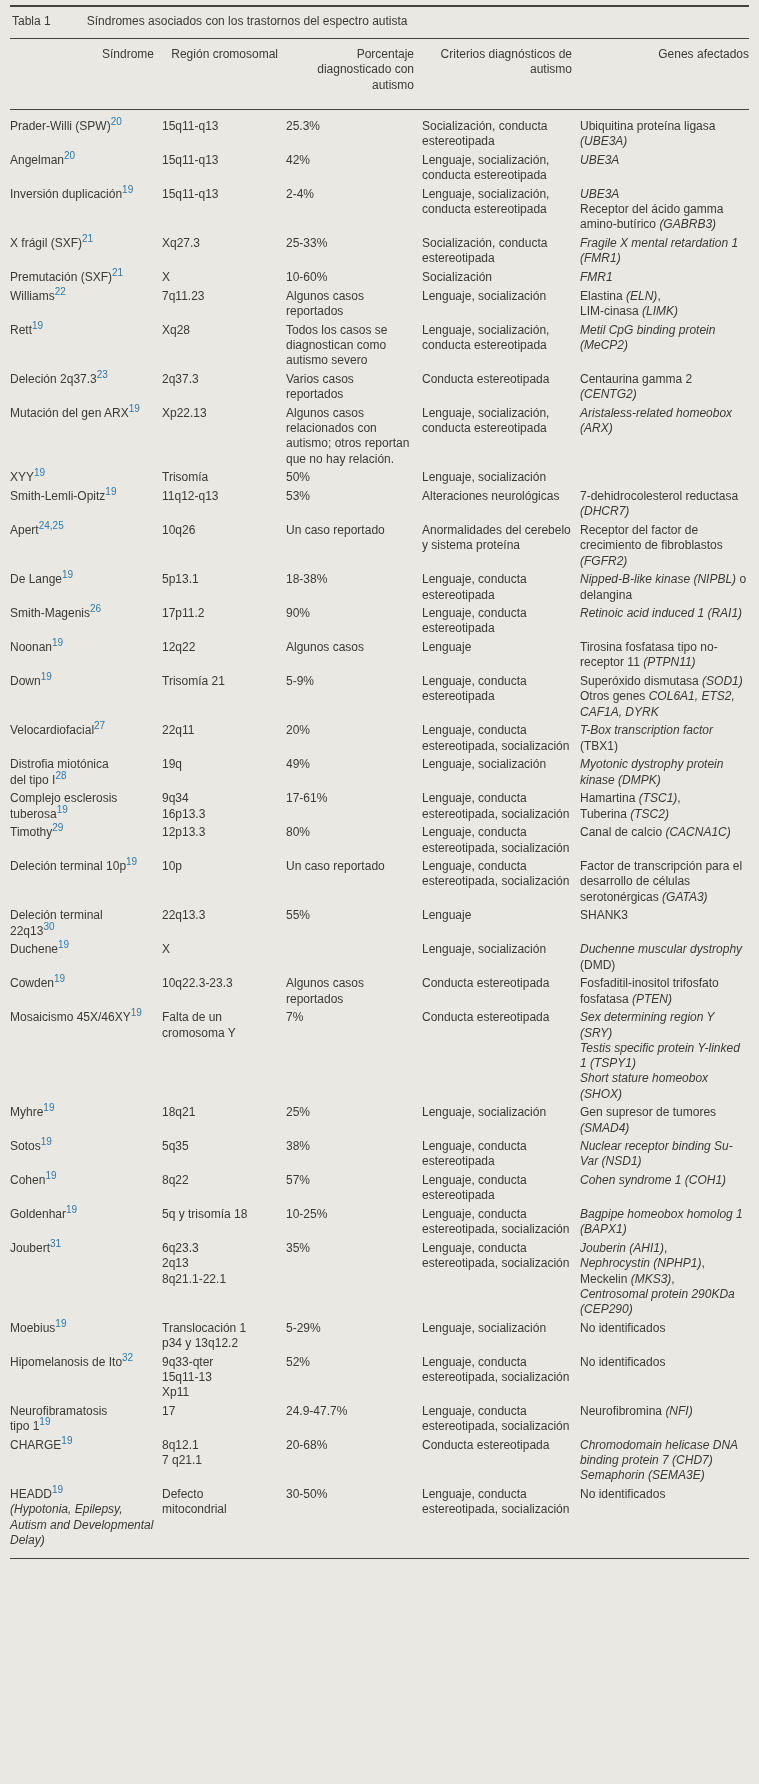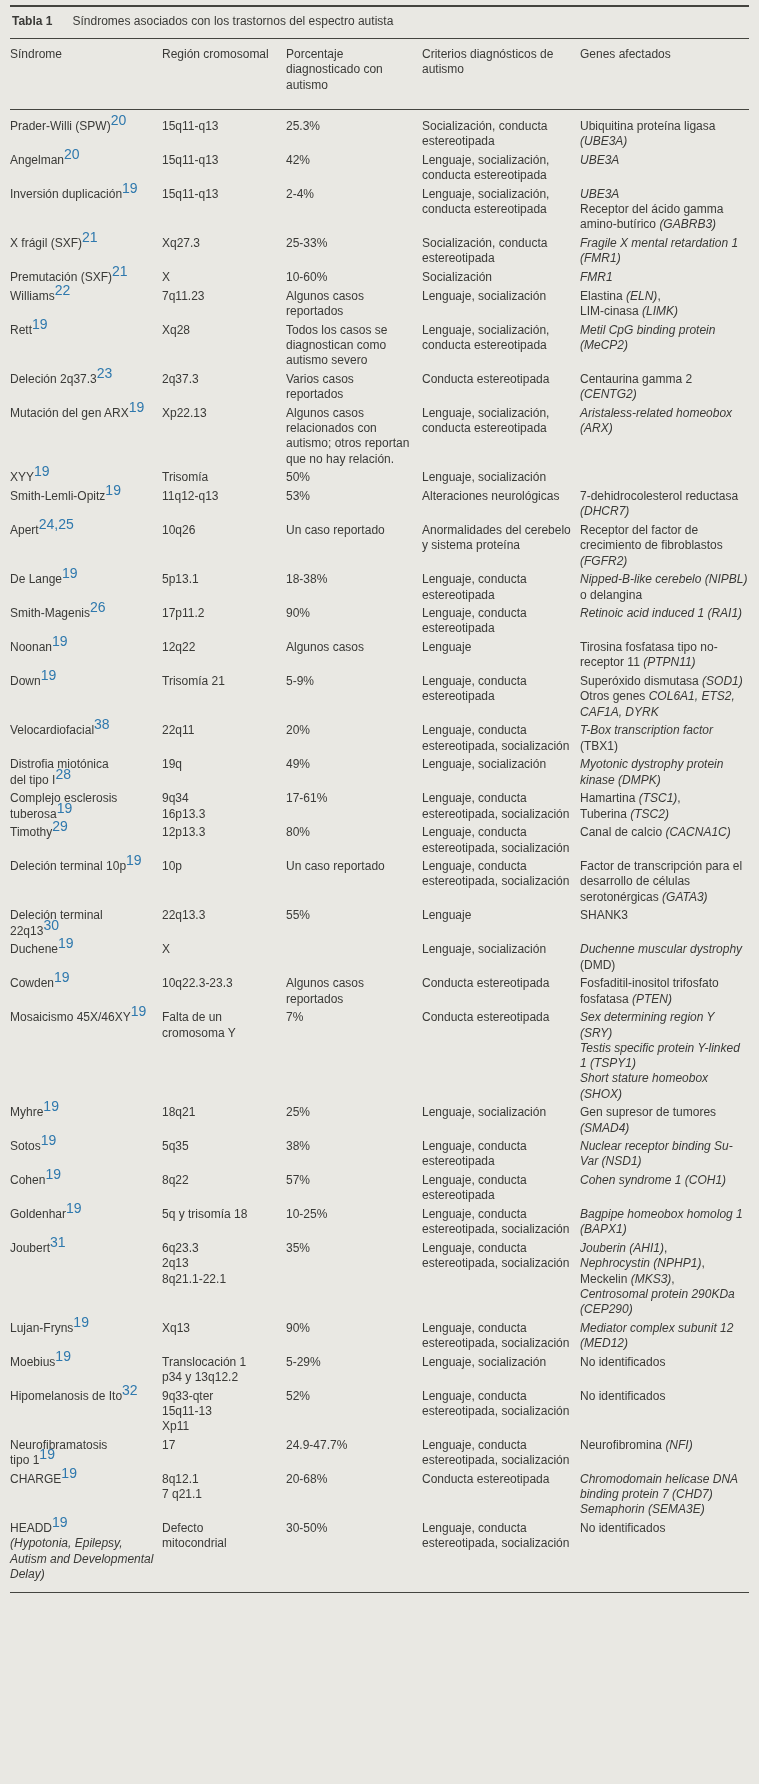--- a/index.html
+++ b/index.html
@@ -16,43 +16,43 @@
     background:var(--bg);
     padding:5px 10px 10px 10px;
     font-family:"Liberation Sans","DejaVu Sans",sans-serif;
     font-size:12px;
     line-height:1.27;
     color:var(--text);
   }
   .rule{border-top:1px solid var(--rule);height:0;}
   .rule-thick{border-top:2px solid var(--rule);}
   .caption{padding:7px 2px 9px 2px;}
-  .caption .label{font-weight:bold;margin-right:20px;}
+  .caption .label{font-weight:normal;margin-right:36px;}
   table{
     border-collapse:collapse;
     table-layout:fixed;
     width:100%;
   }
   thead th{
     font-weight:normal;
-    text-align:left;
+    text-align:right;
     vertical-align:top;
     padding:8px 8px 16px 0;
     border-bottom:1px solid var(--rule);
   }
   tbody td{
     vertical-align:top;
     padding:3.5px 8px 0 0;
   }
   tbody tr:first-child td{padding-top:9px;}
   tbody tr:last-child td{padding-bottom:8px;}
   td:last-child, th:last-child{padding-right:0;margin-left:44px;}
   sup.ref{
     color:var(--ref);
-    font-size:14px;
+    font-size:10px;
     line-height:0;
     vertical-align:super;
   }
   i{}
   .bottom{margin-top:2px;}
 </style>
 </head>
 <body>
 
 <div class="card">
@@ -161,21 +161,21 @@
           <td>10q26</td>
           <td>Un caso reportado</td>
           <td>Anormalidades del cerebelo y sistema proteína</td>
           <td>Receptor del factor de crecimiento de fibroblastos <i>(FGFR2)</i></td>
         </tr>
         <tr>
           <td>De Lange<sup class="ref">19</sup></td>
           <td>5p13.1</td>
           <td>18-38%</td>
           <td>Lenguaje, conducta estereotipada</td>
-          <td><i>Nipped-B-like cerebelo (NIPBL)</i> o delangina</td>
+          <td><i>Nipped-B-like kinase (NIPBL)</i> o delangina</td>
         </tr>
         <tr>
           <td>Smith-Magenis<sup class="ref">26</sup></td>
           <td>17p11.2</td>
           <td>90%</td>
           <td>Lenguaje, conducta estereotipada</td>
           <td><i>Retinoic acid induced 1 (RAI1)</i></td>
         </tr>
         <tr>
           <td>Noonan<sup class="ref">19</sup></td>
@@ -185,21 +185,21 @@
           <td>Tirosina fosfatasa tipo no-receptor 11 <i>(PTPN11)</i></td>
         </tr>
         <tr>
           <td>Down<sup class="ref">19</sup></td>
           <td>Trisomía 21</td>
           <td>5-9%</td>
           <td>Lenguaje, conducta estereotipada</td>
           <td>Superóxido dismutasa <i>(SOD1)</i><br>Otros genes <i>COL6A1, ETS2, CAF1A, DYRK</i></td>
         </tr>
         <tr>
-          <td>Velocardiofacial<sup class="ref">38</sup></td>
+          <td>Velocardiofacial<sup class="ref">27</sup></td>
           <td>22q11</td>
           <td>20%</td>
           <td>Lenguaje, conducta estereotipada, socialización</td>
           <td><i>T-Box transcription factor</i> (TBX1)</td>
         </tr>
         <tr>
           <td>Distrofia miotónica<br>del tipo I<sup class="ref">28</sup></td>
           <td>19q</td>
           <td>49%</td>
           <td>Lenguaje, socialización</td>
@@ -281,27 +281,20 @@
           <td>10-25%</td>
           <td>Lenguaje, conducta estereotipada, socialización</td>
           <td><i>Bagpipe homeobox homolog 1 (BAPX1)</i></td>
         </tr>
         <tr>
           <td>Joubert<sup class="ref">31</sup></td>
           <td>6q23.3<br>2q13<br>8q21.1-22.1</td>
           <td>35%</td>
           <td>Lenguaje, conducta estereotipada, socialización</td>
           <td><i>Jouberin (AHI1)</i>,<br><i>Nephrocystin (NPHP1)</i>,<br>Meckelin <i>(MKS3)</i>,<br><i>Centrosomal protein 290KDa (CEP290)</i></td>
-        </tr>
-        <tr>
-          <td>Lujan-Fryns<sup class="ref">19</sup></td>
-          <td>Xq13</td>
-          <td>90%</td>
-          <td>Lenguaje, conducta estereotipada, socialización</td>
-          <td><i>Mediator complex subunit 12 (MED12)</i></td>
         </tr>
         <tr>
           <td>Moebius<sup class="ref">19</sup></td>
           <td>Translocación 1<br>p34 y 13q12.2</td>
           <td>5-29%</td>
           <td>Lenguaje, socialización</td>
           <td>No identificados</td>
         </tr>
         <tr>
           <td>Hipomelanosis de Ito<sup class="ref">32</sup></td>

